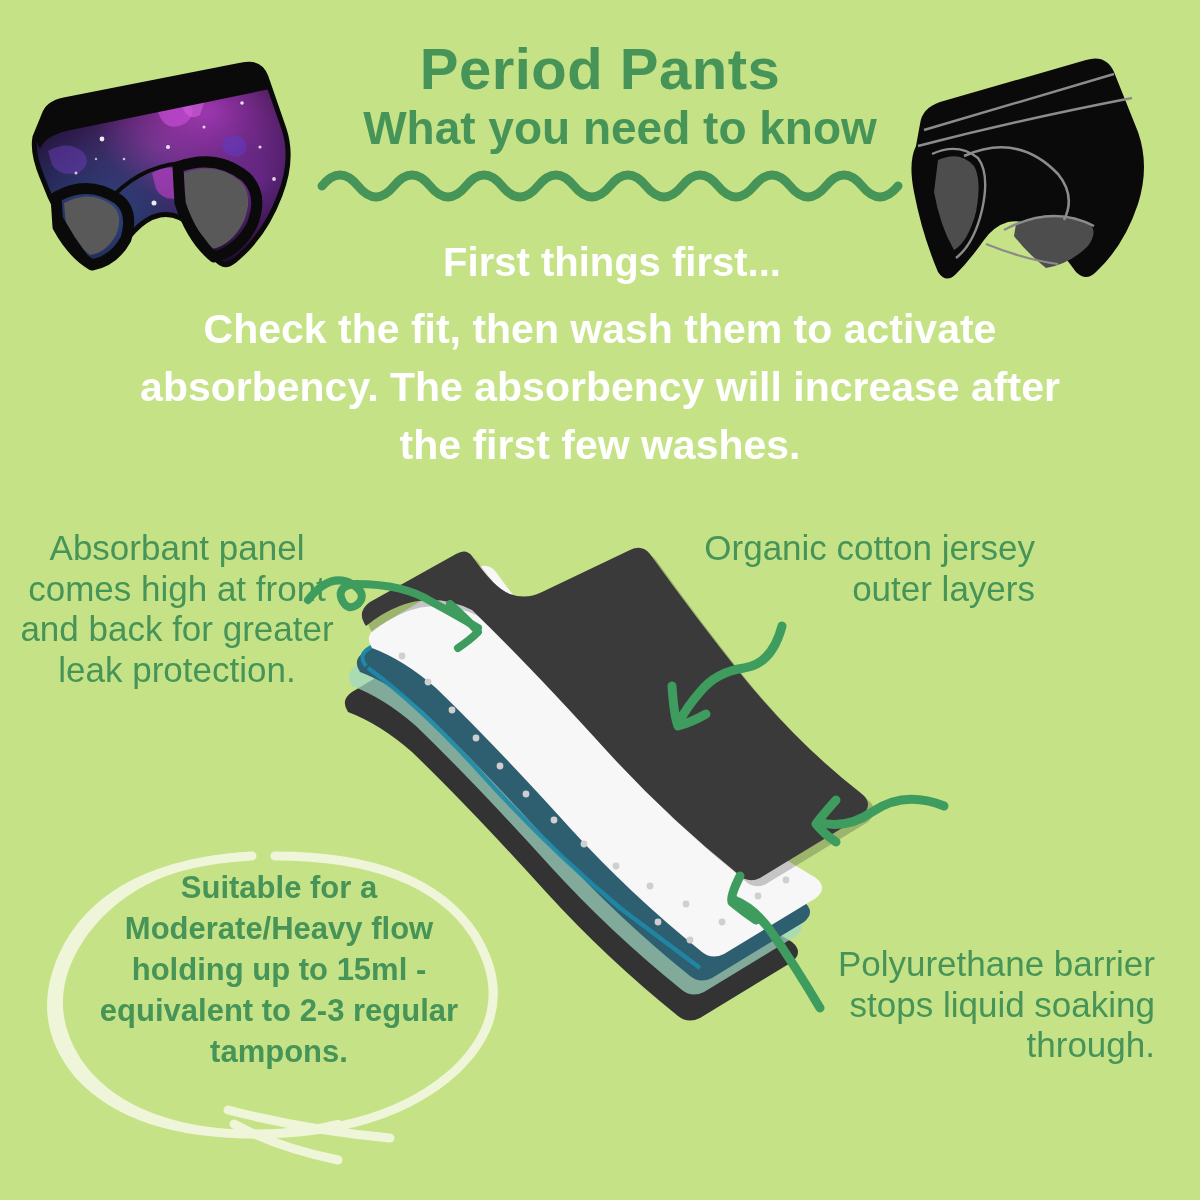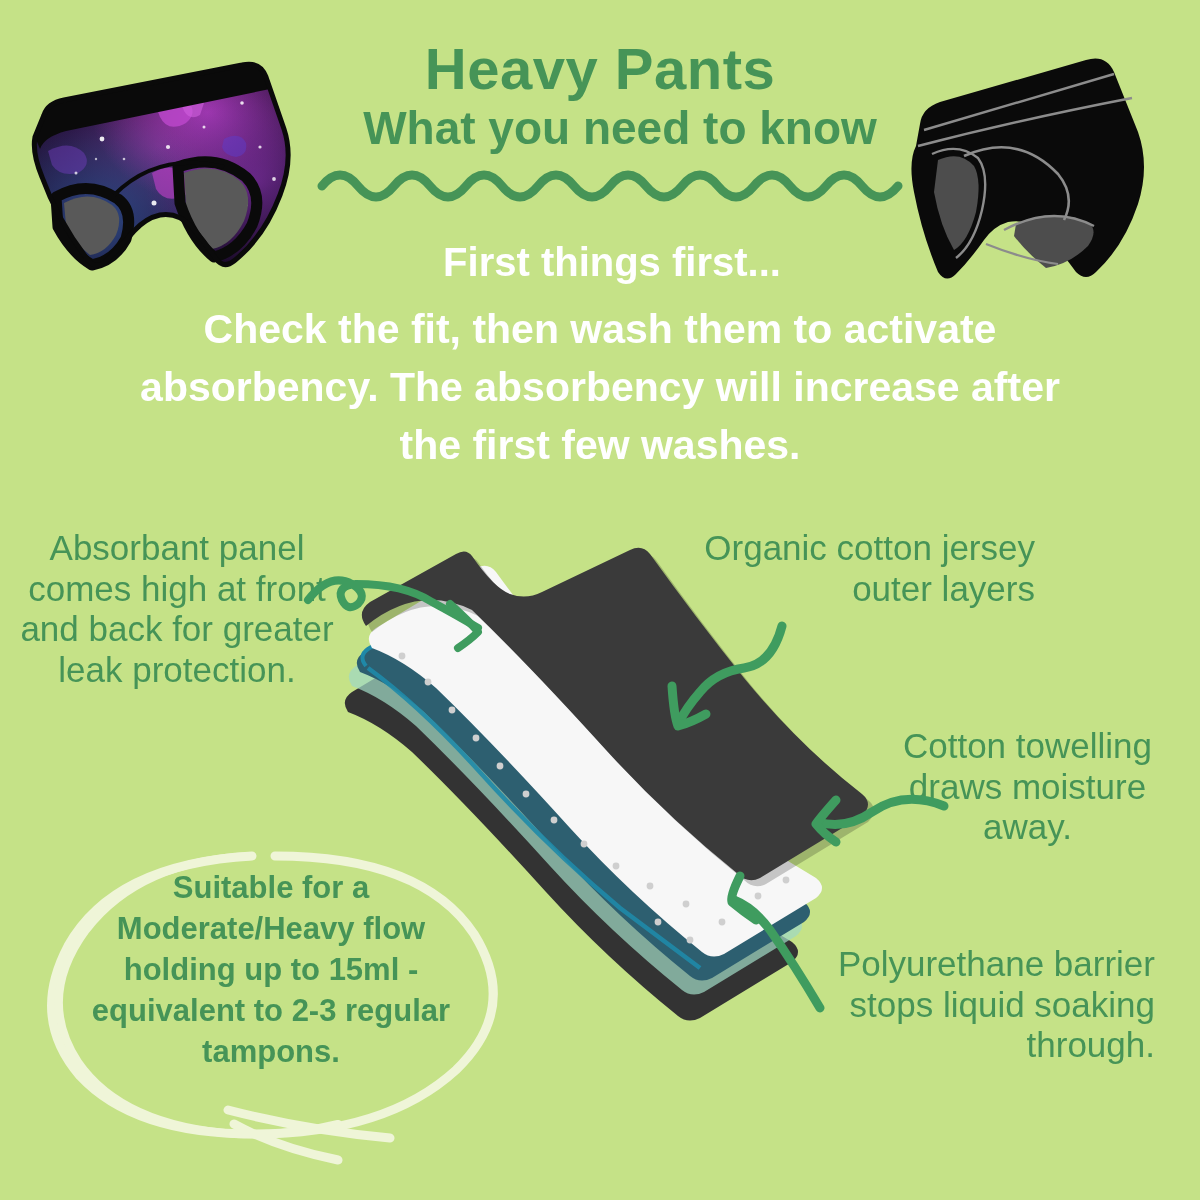--- a/index.html
+++ b/index.html
@@ -59,21 +59,21 @@
   #callout-towelling {
     left:860px; top:726px; width:335px;
     font-size:35px; text-align:center;
   }
   #callout-polyurethane {
     left:785px; top:944px; width:370px;
     font-size:35px; text-align:right;
   }
   
   #bubble-block {
-    position:absolute; left:66px; top:868px; width:410px;
+    position:absolute; left:74px; top:868px; width:410px;
     z-index:8; text-align:center;
     font-size:31px; font-weight:bold; color:#469457; line-height:1.32;
   }
   #bubble-oval { position:absolute; left:38px; top:838px; z-index:7; }
   #pants-left { position:absolute; left:28px; top:55px; z-index:4; }
   #pants-right { position:absolute; left:898px; top:46px; z-index:4; }
   #stack-layer { position:absolute; left:0; top:0; width:1200px; height:1200px; z-index:4; }
   #arrow-layer { position:absolute; left:0; top:0; width:1200px; height:1200px; z-index:9; }
 </style>
 </head>
@@ -274,32 +274,31 @@
       <path d="M836,800 Q820,818 816,824 Q824,834 836,842" fill="none" stroke="#3f9c5f" stroke-width="9" stroke-linecap="round" stroke-linejoin="round"></path>
     </g>
 
     <g>
       <path d="M820,1008 Q794,964 770,930 Q754,908 734,900" fill="none" stroke="#3f9c5f" stroke-width="9" stroke-linecap="round" stroke-linejoin="round"></path>
       <path d="M740,876 Q730,896 732,902 Q744,912 756,920" fill="none" stroke="#3f9c5f" stroke-width="9" stroke-linecap="round" stroke-linejoin="round"></path>
     </g>
   </svg>
 
   <div id="title-block">
-    <div id="main-title">Heavy Pants</div>
+    <div id="main-title">Period Pants</div>
     <div id="sub-title">What you need to know</div>
   </div>
 
   <div id="intro-block">
     <div id="intro-heading">First things first...</div>
     <div id="intro-body">Check the fit, then wash them to activate absorbency. The absorbency will increase after the first few washes.</div>
   </div>
 
   <div class="callout" id="callout-absorbant">Absorbant panel comes high at front and back for greater leak protection.</div>
 
   <div class="callout" id="callout-organic">Organic cotton jersey outer layers</div>
 
-  <div class="callout" id="callout-towelling">Cotton towelling draws moisture away.</div>
 
   <div class="callout" id="callout-polyurethane">Polyurethane barrier stops liquid soaking through.</div>
 
   <div id="bubble-block">Suitable for a Moderate/Heavy flow holding up to 15ml - equivalent to  2-3 regular tampons.</div>
 
 </div>
 
 </body></html>

